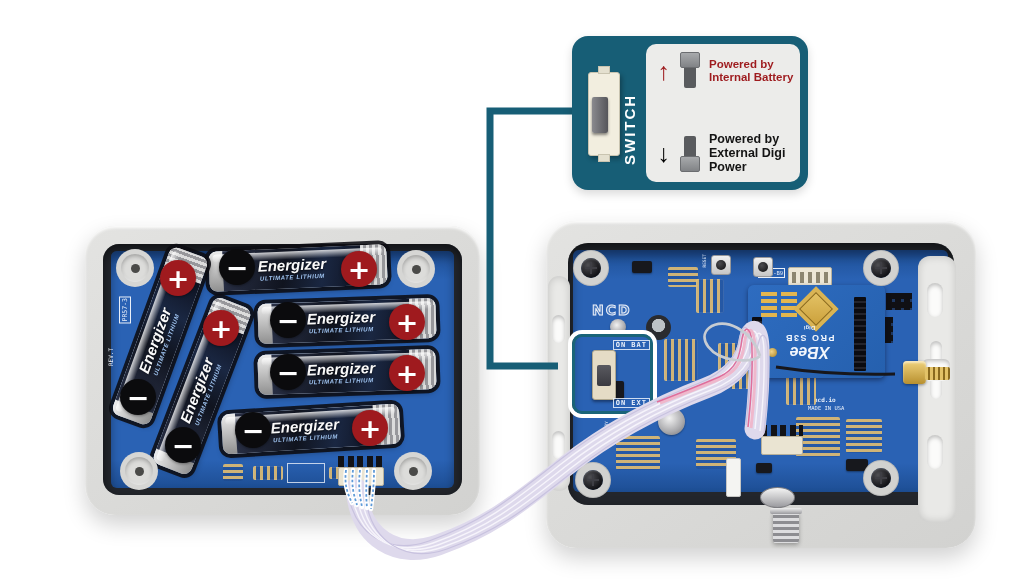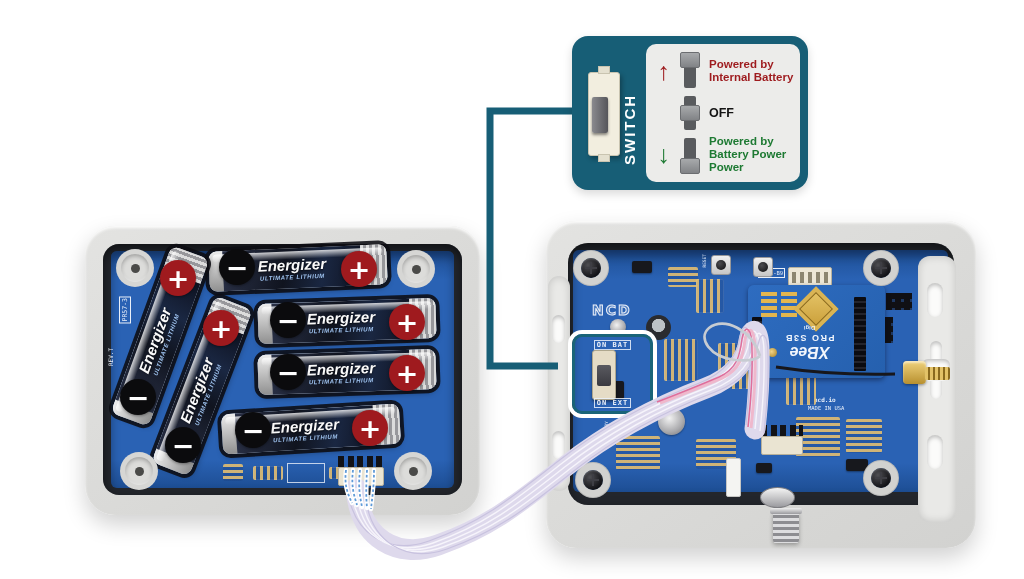--- a/index.html
+++ b/index.html
@@ -88,21 +88,21 @@
       box-shadow:inset 0 0 0 1px rgba(255,255,255,.10);}
   .bankh{position:absolute;z-index:3;border-radius:2px;opacity:.95;
       background:repeating-linear-gradient(180deg,#D8B874 0 3px,rgba(18,40,92,.18) 3px 6px);}
   .chip{position:absolute;background:#17181D;border-radius:2px;z-index:3;box-shadow:0 1px 2px rgba(0,0,0,.4);}
   .capb{position:absolute;border-radius:50%;z-index:3;
       background:radial-gradient(circle at 50% 42%,#BDC2C6 0 33%,#2A2B2F 36% 70%,#0F1013 100%);}
   .caps{position:absolute;border-radius:50%;z-index:3;box-shadow:0 1px 2px rgba(0,0,0,.35);
       background:radial-gradient(circle at 42% 38%,#F2F2F2,#A9A9AC 60%,#6E6E72);}
   .hl{position:absolute;left:26px;top:113px;width:81px;height:80px;border:3px solid #1A6478;border-radius:10px;
       box-shadow:0 0 0 4px #FFFFFF;z-index:6;box-sizing:border-box;}
-  .hl .lab{position:absolute;left:0;right:0;text-align:center;font-family:"DejaVu Sans Mono",monospace;
+  .hl .lab{position:absolute;left:0;right:0;text-align:right;font-family:"DejaVu Sans Mono",monospace;
       font-size:7px;font-weight:bold;color:#EAF0FA;letter-spacing:1px;}
   .hl .lab span{border:1px solid rgba(235,242,252,.85);padding:0 2px;}
   .pswitch{position:absolute;left:17px;top:13px;width:24px;height:50px;background:#E5DCC6;border:1px solid #AFa78e;
       border-radius:3px;box-sizing:border-box;box-shadow:0 2px 3px rgba(0,0,10,.4);}
   .pswitch .k{position:absolute;left:4px;top:14px;width:14px;height:21px;background:linear-gradient(#5A5A60,#3A3A40);border-radius:2px;}
   .xbee{position:absolute;left:202px;top:64px;width:137px;height:93px;border-radius:6px;z-index:3;
       background:linear-gradient(135deg,#2E6CC0,#2560AE);box-shadow:0 2px 5px rgba(0,0,20,.45);}
   .xbee .pads{position:absolute;left:13px;top:7px;width:36px;height:27px;
       background:repeating-linear-gradient(180deg,#E3B64F 0 4px,rgba(0,0,0,0) 4px 7px);
       -webkit-mask:linear-gradient(90deg,#000 0 45%,transparent 45% 55%,#000 55%);
@@ -359,37 +359,27 @@
         <span class="sicon up">
             <span class="track"></span>
             <span class="knob"></span>
           </span>
         <span class="slabel">
           <span>Powered by</span>
           <span>Internal Battery</span>
         </span>
       </div>
       <div class="state">
-        <span class="arrow"></span>
-        <span class="sicon mid">
-            <span class="track"></span>
-            <span class="knob"></span>
-          </span>
-        <span class="slabel">
-          <span>OFF</span>
-        </span>
-      </div>
-      <div class="state">
         <span class="arrow">↓</span>
         <span class="sicon down">
             <span class="track"></span>
             <span class="knob"></span>
           </span>
         <span class="slabel">
           <span>Powered by</span>
-          <span>Battery Power</span>
+          <span>External Digi</span>
           <span>Power</span>
         </span>
       </div>
     </div>
   </div>
 
 </div>
 
 </body></html>

